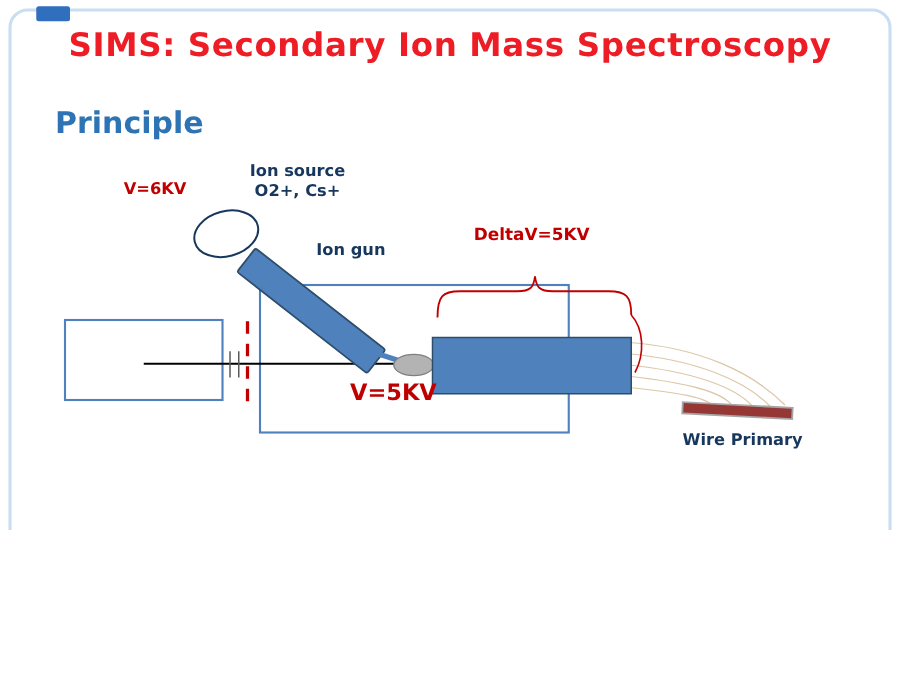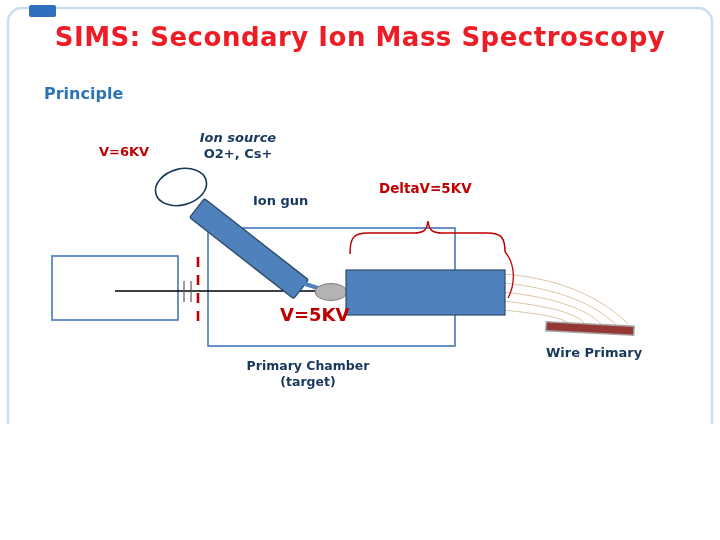--- a/index.html
+++ b/index.html
@@ -13,21 +13,21 @@
   .abs{position:absolute;}
   .slide-title{
     top:22px;left:0;width:720px;
     text-align:center;
     font-size:26px;font-weight:bold;
     color:#ee1c25;
     letter-spacing:0.5px;
   }
   .principle{
     top:84px;left:44px;
-    font-size:16px;font-weight:600;
+    font-size:24px;font-weight:600;
     color:#2e74b5;
   }
   .lbl{font-size:13px;font-weight:600;line-height:16px;white-space:nowrap;}
   .lbl-red{color:#c00000;}
   .lbl-blue{color:#17375d;}
   .lbl-center{text-align:center;white-space:normal;}
   svg{position:absolute;top:0;left:0;}
 </style>
 </head>
 <body>
@@ -73,32 +73,28 @@
     <rect x="546" y="324" width="88" height="9" fill="#953735" stroke="#a6a6a6" stroke-width="1.5" transform="rotate(3 590 328)"></rect>
   </svg>
 
   <div class="abs slide-title">SIMS: Secondary Ion Mass Spectroscopy</div>
 
   <div class="abs principle">Principle</div>
 
   <div class="abs lbl lbl-red" style="top:144px;left:99px;">V=6KV</div>
 
   <div class="abs lbl lbl-blue lbl-center" style="top:130px;left:190px;width:96px;">
-    <span style="display:block;font-style:italic;">Ion source</span>
+    <span style="display:block;">Ion source</span>
     <span style="display:block;">O2+, Cs+</span>
   </div>
 
   <div class="abs lbl lbl-blue" style="top:193px;left:253px;">Ion gun</div>
 
   <div class="abs lbl lbl-red" style="top:180px;left:379px;font-size:13.5px;">DeltaV=5KV</div>
 
 
   <div class="abs lbl lbl-red" style="top:307px;left:280px;font-size:18px;">V=5KV</div>
 
 
-  <div class="abs lbl lbl-blue lbl-center" style="top:358px;left:228px;width:160px;font-size:12.5px;">
-    <span style="display:block;">Primary Chamber</span>
-    <span style="display:block;">(target)</span>
-  </div>
 
   <div class="abs lbl lbl-blue" style="top:345px;left:546px;">Wire Primary</div>
 
 </div>
 
 </body></html>

